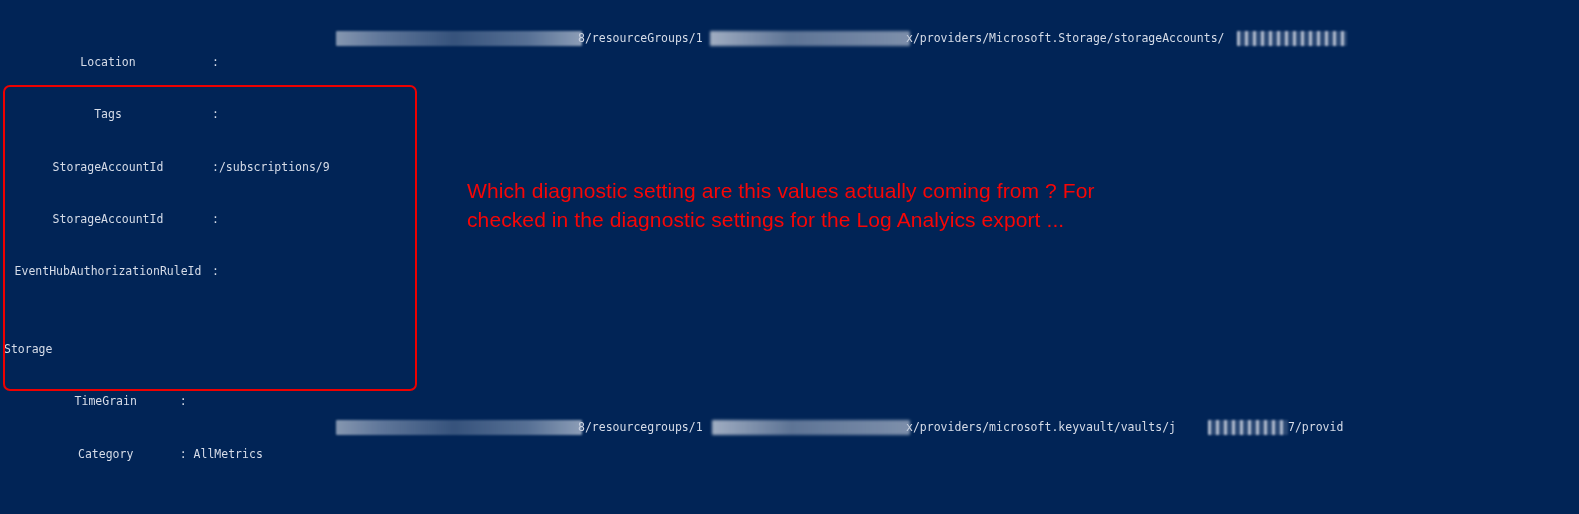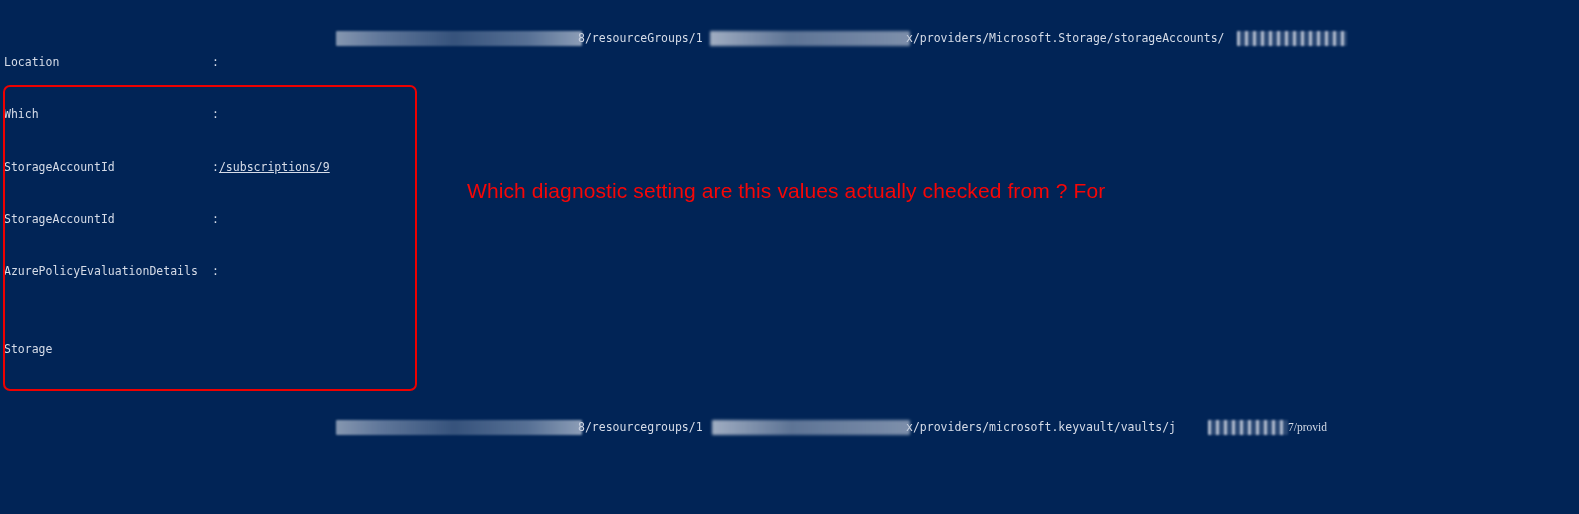--- a/index.html
+++ b/index.html
@@ -29,23 +29,23 @@
     color: #d6dce8;
     white-space: pre;
     letter-spacing: 0px;
   }
   .line {
     height: 13.05px;
     white-space: pre;
     position: relative;
   }
 
-  .key { display: inline-block; }
+  .key { display: inline-block; text-align: center; }
   .colon { display: inline-block; }
-  .val { display: inline-block; text-decoration: underline; }
+  .val { display: inline-block; }
 
   
   .row-top .key  { width: 208px; }
   .row-sub .key  { width: 148px; }
 
   
   .raw { white-space: pre; }
 
   
   .redact {
@@ -105,33 +105,35 @@
 </head>
 <body>
 
 <div id="screen">
 
   <div class="console">
 
     
     <div class="line row-top"><span class="key">Location</span><span class="colon">:</span><span class="val"></span></div>
 
-    <div class="line row-top"><span class="key">Which</span><span class="colon">:</span><span class="val"></span></div>
+    <div class="line row-top"><span class="key">Tags</span><span class="colon">:</span><span class="val"></span></div>
 
     <div class="line row-top"><span class="key">StorageAccountId</span><span class="colon">:</span><span class="val">/subscriptions/9</span></div>
 
     <div class="line row-top"><span class="key">StorageAccountId</span><span class="colon">:</span><span class="val"></span></div>
 
-    <div class="line row-top"><span class="key">AzurePolicyEvaluationDetails</span><span class="colon">:</span><span class="val"></span></div>
+    <div class="line row-top"><span class="key">EventHubAuthorizationRuleId</span><span class="colon">:</span><span class="val"></span></div>
 
 
     
     <div class="line">Storage</div>
 
-
+    <div class="line row-sub"><span class="raw">    </span><span class="key">TimeGrain</span><span class="colon">:</span><span class="val"></span></div>
+
+    <div class="line row-sub"><span class="raw">    </span><span class="key">Category</span><span class="colon">:</span><span class="raw"> </span><span class="val">AllMetrics</span></div>
 
     
 
     
 
     
 
     
 
     
@@ -181,30 +183,31 @@
     
 
   </div>
 
   <div class="console" style="top:0;left:0;pointer-events:none;">
     <span style="position:absolute;left:578px;top:32px;">8/resourceGroups/1</span>
     <span style="position:absolute;left:906px;top:32px;">x/providers/Microsoft.Storage/storageAccounts/</span>
 
     <span style="position:absolute;left:578px;top:421px;">8/resourcegroups/1</span>
     <span style="position:absolute;left:906px;top:421px;">x/providers/microsoft.keyvault/vaults/j</span>
-    <span style="position:absolute;left:1288px;top:421px;font-family:Liberation Serif, serif;">7/provid</span>
+    <span style="position:absolute;left:1288px;top:421px;">7/provid</span>
   </div>
 
   <div class="redact" style="left:336px;  top:31px;  width:246px; height:15px;"></div>
   <div class="redact soft" style="left:710px;  top:31px;  width:200px; height:15px;"></div>
   <div class="redact dotted" style="left:1237px; top:31px;  width:110px; height:15px;"></div>
 
   <div class="redact" style="left:336px;  top:420px; width:246px; height:15px;"></div>
   <div class="redact soft" style="left:712px;  top:420px; width:198px; height:15px;"></div>
   <div class="redact dotted" style="left:1208px; top:420px; width:80px;  height:15px;"></div>
 
   <div id="highlight-box"></div>
 
   <div id="annotation">
-    <div>Which diagnostic setting are this values actually checked from ? For</div>
+    <div>Which diagnostic setting are this values actually coming from ? For</div>
+    <div>checked in the diagnostic settings for the Log Analyics export ...</div>
   </div>
 
 </div>
 
 </body></html>

